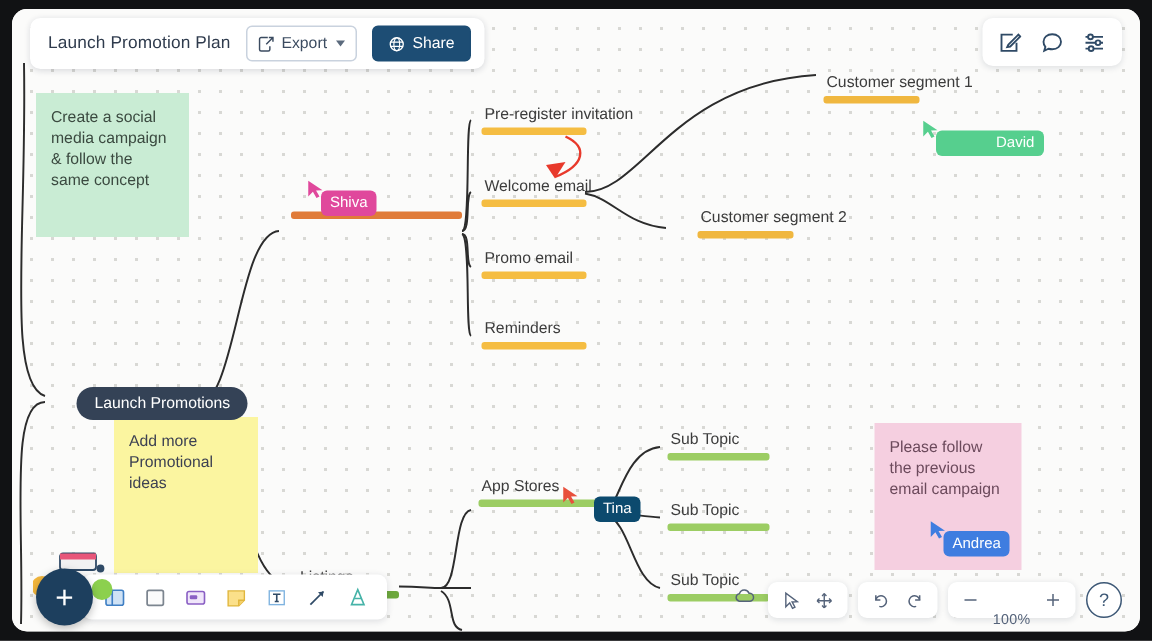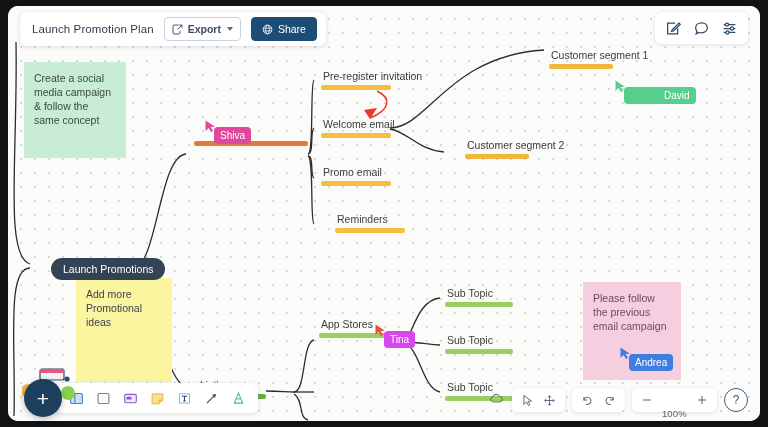--- a/index.html
+++ b/index.html
@@ -28,21 +28,21 @@
     background:#ffffff;border-radius:7px;display:flex;align-items:center;
     padding:0 9px 0 12px;gap:10px;
     box-shadow:0 1px 4px rgba(20,30,55,.14);
     z-index:40;
   }
   .doc-title{font-size:11.5px;color:#2f3b4d;white-space:nowrap;letter-spacing:.1px;}
   .btn{
     display:flex;align-items:center;gap:5px;height:22px;border-radius:4px;
     font-size:10.5px;cursor:pointer;white-space:nowrap;
   }
-  .btn-export{border:1px solid #c9d2de;background:#fff;color:#3b4b60;padding:0 7px;font-weight:bold;}
+  .btn-export{border:1px solid #c9d2de;background:#fff;color:#3b4b60;padding:0 7px;}
   .btn-share{background:#1d4d74;color:#fff;padding:0 10px;border:1px solid #1d4d74;}
   .caret{width:0;height:0;border-left:3px solid transparent;border-right:3px solid transparent;border-top:4px solid #5b6a7d;margin-left:1px;}
 
   
   .topright{
     position:absolute;right:12px;top:6px;height:32px;
     background:#ffffff;border-radius:7px;display:flex;align-items:center;
     gap:13px;padding:0 11px;box-shadow:0 1px 4px rgba(20,30,55,.12);
     z-index:40;
   }
@@ -161,21 +161,21 @@
     <div class="node" style="left:313px;top:112px;">
       <div class="lbl">Welcome email</div>
       <div class="bar" style="width:70px;background:#f5bd42;"></div>
     </div>
 
     <div class="node" style="left:313px;top:160px;">
       <div class="lbl">Promo email</div>
       <div class="bar" style="width:70px;background:#f5bd42;"></div>
     </div>
 
-    <div class="node" style="left:327px;top:207px;">
+    <div class="node" style="left:313px;top:207px;">
       <div class="lbl">Reminders</div>
       <div class="bar" style="width:70px;background:#f5bd42;"></div>
     </div>
 
     <div class="node" style="left:541px;top:43px;">
       <div class="lbl">Customer
 segment 1</div>
       <div class="bar" style="width:64px;background:#f0b73f;"></div>
     </div>
 
@@ -228,21 +228,21 @@
     <div class="cursor" style="left:607px;top:74px;">
       <svg class="ptr" width="11" height="13" viewBox="0 0 11 13">
         <path d="M0.5,0.5 L0.5,11 L3.6,7.9 L6,12 L8,11 L5.7,7 L10,6.8 Z" fill="#56cf8e"></path>
       </svg>
       <span class="tag" style="background:#56cf8e;padding-left:40px;">David</span>
     </div>
     <div class="cursor" style="left:367px;top:318px;">
       <svg class="ptr" width="11" height="13" viewBox="0 0 11 13">
         <path d="M0.5,0.5 L0.5,11 L3.6,7.9 L6,12 L8,11 L5.7,7 L10,6.8 Z" fill="#e8503c"></path>
       </svg>
-      <span class="tag" style="background:#d946ef;">Tina</span>
+      <span class="tag" style="background:#0c4a6e;margin-left:12px;">Tina</span>
     </div>
     <div class="cursor" style="left:612px;top:341px;">
       <svg class="ptr" width="11" height="13" viewBox="0 0 11 13">
         <path d="M0.5,0.5 L0.5,11 L3.6,7.9 L6,12 L8,11 L5.7,7 L10,6.8 Z" fill="#3f7de0"></path>
       </svg>
       <span class="tag" style="background:#3f7de0;">Andrea</span>
     </div>
 
     <div class="topbar">
       <span class="doc-title">Launch Promotion Plan</span>

